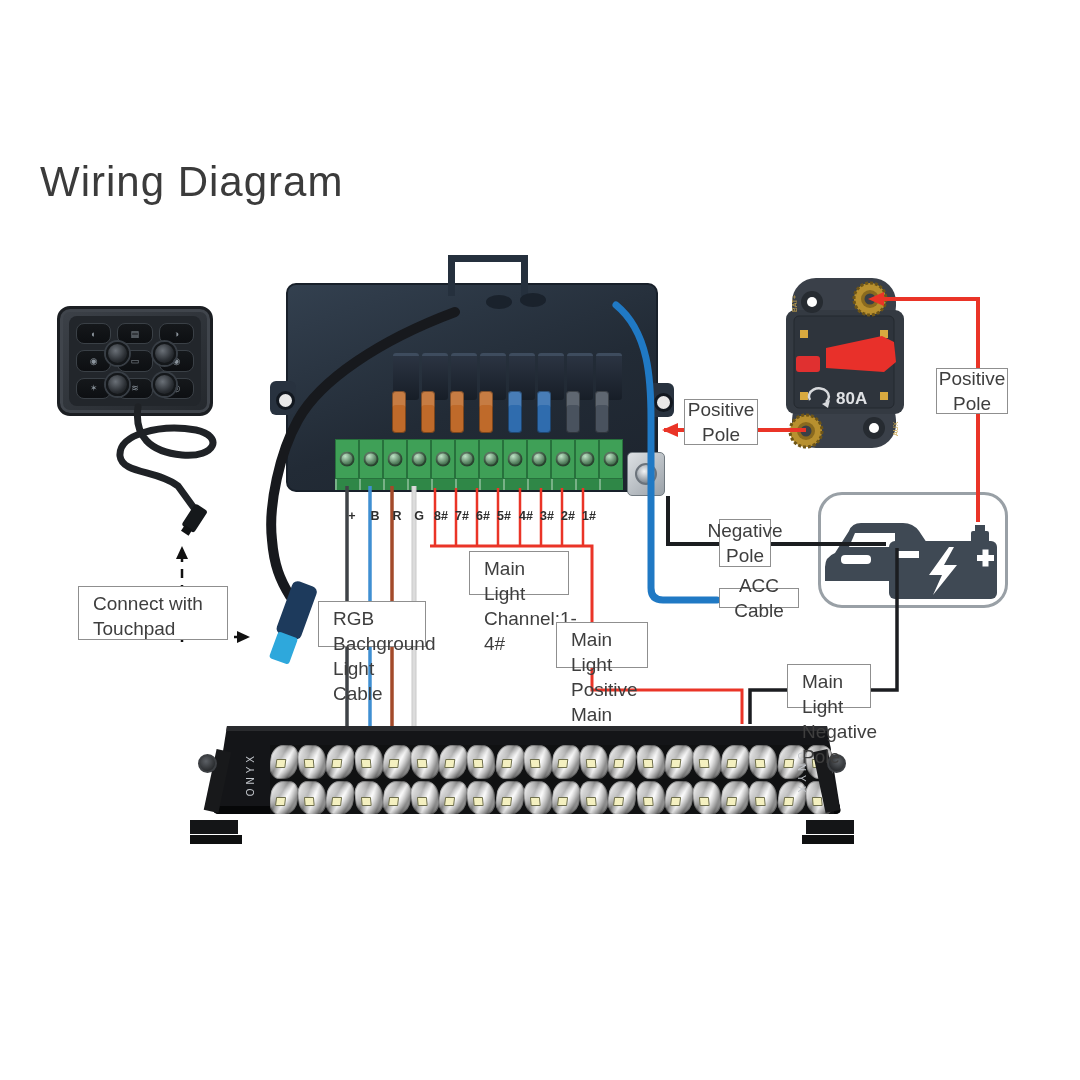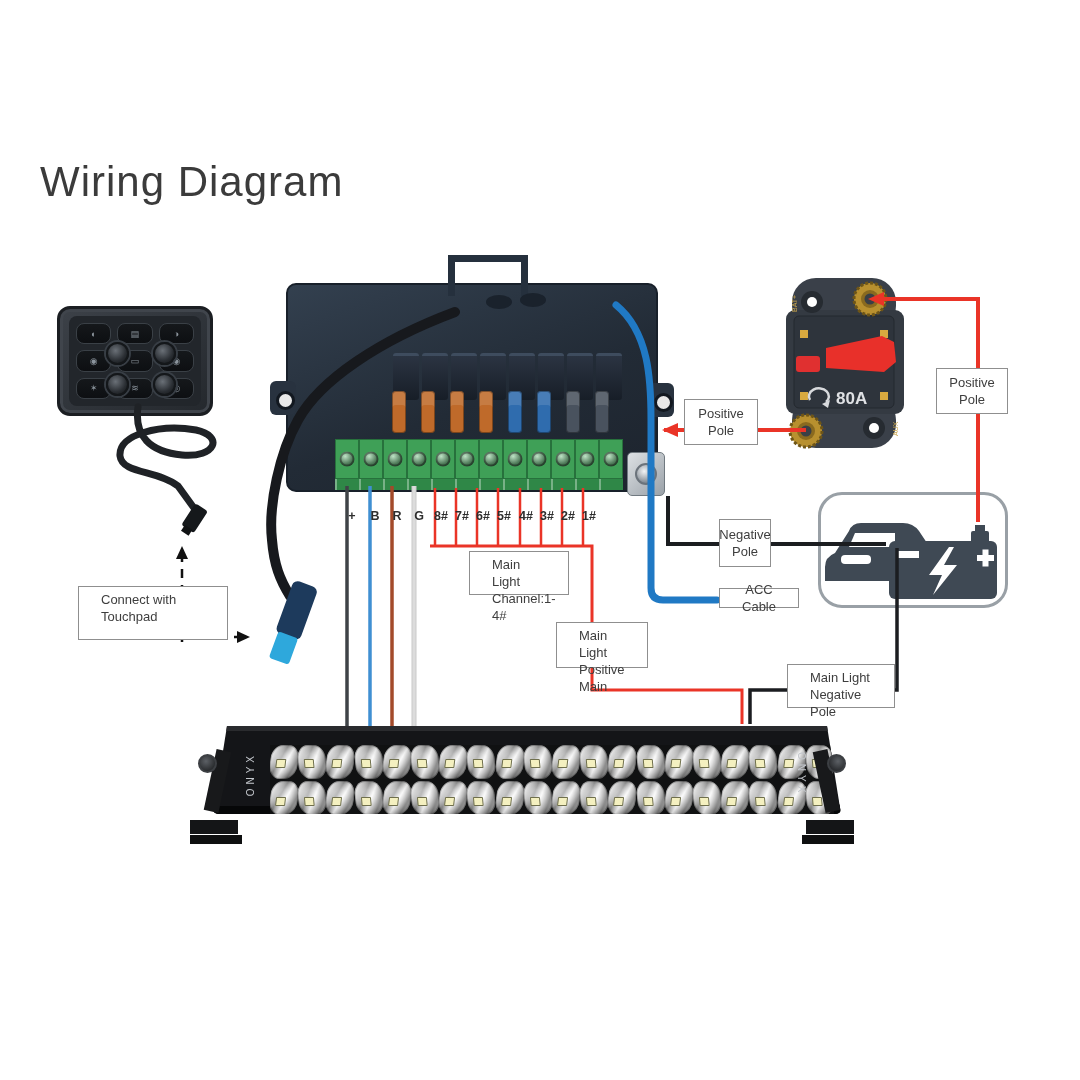--- a/index.html
+++ b/index.html
@@ -5,21 +5,21 @@
   html,body{margin:0;padding:0;background:#fff;}
   #canvas{position:relative;width:1080px;height:1080px;background:#fff;overflow:hidden;
           font-family:"Liberation Sans",sans-serif;}
   .abs{position:absolute;box-sizing:border-box;}
 
   
   #title{left:40px;top:158px;font-size:42px;color:#3b3b3b;letter-spacing:1px;z-index:2;text-align:center;}
 
   
   .label-box{position:absolute;box-sizing:border-box;background:#fff;border:1.5px solid #8f8f8f;
-             color:#3e3e3e;font-size:13px;line-height:1.32;padding:4px 22px;z-index:8;}
+             color:#3e3e3e;font-size:19px;line-height:1.32;padding:4px 14px;z-index:8;}
   .label-box.center{display:flex;align-items:center;justify-content:center;text-align:center;}
 
   
   #touchpad{left:57px;top:306px;width:156px;height:110px;border-radius:13px;z-index:4;
             background:linear-gradient(145deg,#3c4148,#24282d);
             border:3px solid #1b1e22;box-shadow:inset 0 0 0 3px #40454c;}
   #touchpad-plate{position:absolute;left:9px;top:7px;right:9px;bottom:7px;background:#22262b;
                   border-radius:8px;display:grid;grid-template-columns:repeat(3,1fr);
                   grid-template-rows:repeat(3,1fr);gap:6px;padding:7px;}
   .tp-btn{background:linear-gradient(#15181b,#0d0f12);border:1px solid #3a4046;border-radius:8px;
@@ -408,23 +408,24 @@
       <span class="t-label" style="left: 122px;">7#</span>
       <span class="t-label" style="left: 143px;">6#</span>
       <span class="t-label" style="left: 164px;">5#</span>
       <span class="t-label" style="left: 186px;">4#</span>
       <span class="t-label" style="left: 207px;">3#</span>
       <span class="t-label" style="left: 228px;">2#</span>
       <span class="t-label" style="left: 249px;">1#</span>
     </div>
 
   <div class="label-box" style="left:78px;top:586px;width:150px;height:54px;">Connect with Touchpad</div>
+  <div class="label-box" style="left:318px;top:601px;width:108px;height:46px;">RGB Bachground Light Cable</div>
   <div class="label-box" style="left:469px;top:551px;width:100px;height:44px;">Main Light Channel:1-4#</div>
   <div class="label-box" style="left:556px;top:622px;width:92px;height:46px;">Main Light Positive Main</div>
-  <div class="label-box" style="left:787px;top:664px;width:108px;height:44px;">Main Light Negative Pole</div>
+  <div class="label-box" style="left:787px;top:664px;width:84px;height:44px;">Main Light Negative Pole</div>
   <div class="label-box center" style="left:684px;top:399px;width:74px;height:46px;">Positive Pole</div>
   <div class="label-box center" style="left:936px;top:368px;width:72px;height:46px;">Positive Pole</div>
   <div class="label-box center" style="left:719px;top:519px;width:52px;height:48px;">Negative Pole</div>
   <div class="label-box center" style="left:719px;top:588px;width:80px;height:20px;">ACC Cable</div>
 
   <svg id="wires" width="1080" height="1080" viewBox="0 0 1080 1080">
 
     <path d="M138,407 C134,436 150,452 182,455 C216,458 224,436 196,430 C160,424 118,434 120,456 C122,474 158,470 178,486 L194,508" fill="none" stroke="#1f2226" stroke-width="7" stroke-linecap="round"></path>
     <g transform="rotate(33 198 512)">
       <rect x="191" y="506" width="15" height="26" rx="3" fill="#15181b"></rect>

